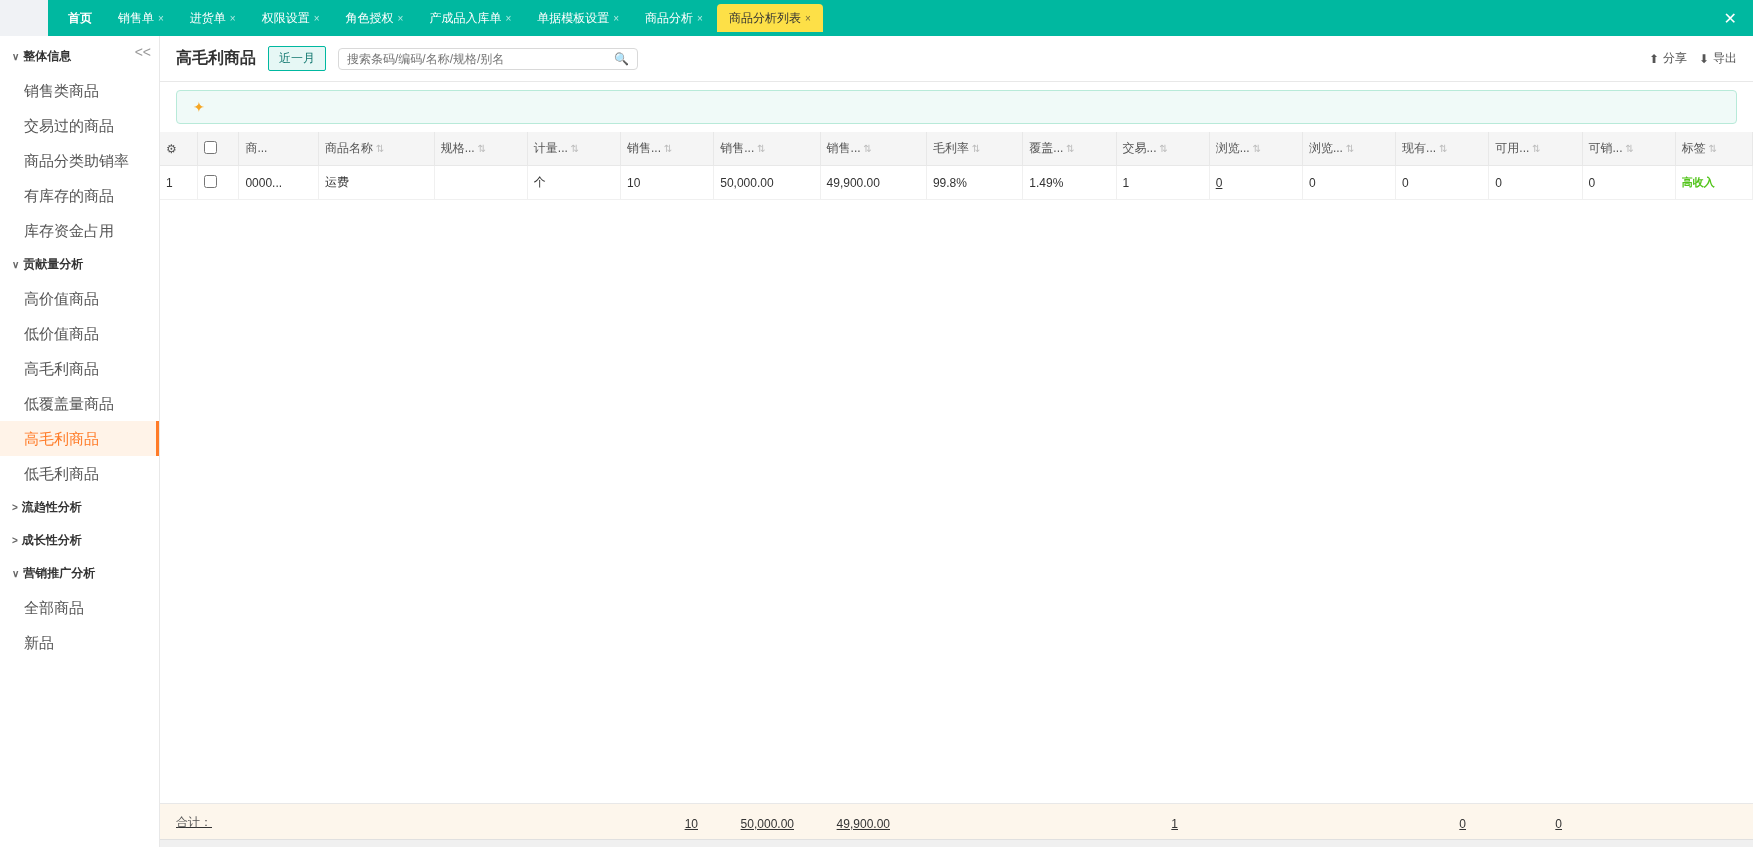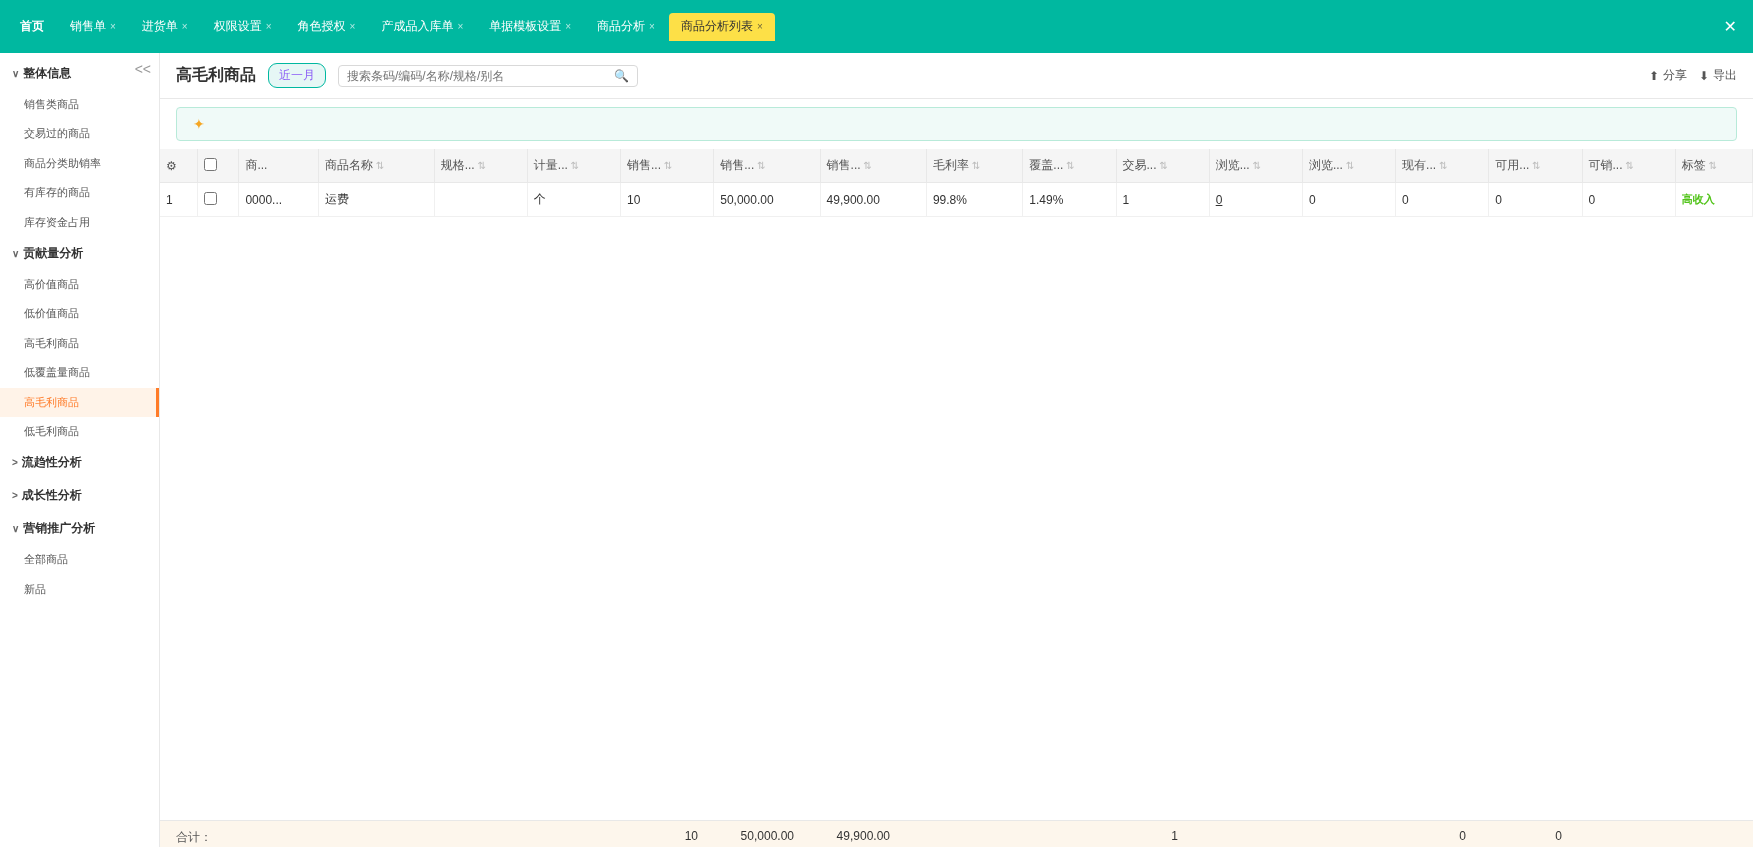--- a/index.html
+++ b/index.html
@@ -3,24 +3,25 @@
   <meta charset="utf-8">
   <style>
     * { margin: 0; padding: 0; box-sizing: border-box; }
     body { font-family: 'Microsoft YaHei', Arial, sans-serif; font-size: 12px; background: #f0f2f5; overflow: hidden; width: 1753px; height: 847px; }
 
     
     .top-nav {
       display: flex;
       align-items: center;
       background: #00b8a0;
-      height: 53px;
+      height: 36px;
       padding: 0 8px;
       gap: 2px;
       position: relative;
+      margin-left: 48px;
     }
     .nav-tab {
       display: flex;
       align-items: center;
       padding: 0 12px;
       height: 28px;
       border-radius: 4px 4px 0 0;
       color: #fff;
       cursor: pointer;
       font-size: 12px;
@@ -75,21 +76,21 @@
       padding: 8px 12px;
       font-size: 12px;
       color: #333;
       font-weight: bold;
       cursor: pointer;
       gap: 4px;
     }
     .sidebar-group-title .arrow { font-size: 10px; color: #666; }
     .sidebar-item {
       padding: 7px 12px 7px 24px;
-      font-size: 11px;
+      font-size: 15px;
       color: #555;
       cursor: pointer;
       line-height: 1.4;
     }
     .sidebar-item.active {
       background: #fff3e8;
       color: #ff7b28;
       border-right: 3px solid #ff7b28;
     }
 
@@ -112,23 +113,23 @@
     }
     .content-title {
       font-size: 16px;
       font-weight: bold;
       color: #333;
     }
     .filter-btn {
       display: flex;
       align-items: center;
       padding: 3px 10px;
-      border-radius: 9px;
+      border-radius: 2px;
       border: 1px solid #00b8a0;
-      color: #8b5cf6;
+      color: #0f766e;
       cursor: pointer;
       font-size: 12px;
       background: #e6f7f5;
     }
     .search-box {
       display: flex;
       align-items: center;
       border: 1px solid #d9d9d9;
       border-radius: 4px;
       padding: 3px 8px;
@@ -210,28 +211,29 @@
     .tag-high {
       color: #52c41a;
       font-size: 11px;
       font-weight: bold;
     }
     .underline { text-decoration: underline; cursor: pointer; }
 
     
     .footer-bar {
       display: flex;
-      align-items: flex-start;
+      align-items: flex-end;
       padding: 8px 16px;
       background: #fdf6ec;
       border-top: 1px solid #e8e8e8;
       font-size: 12px;
       color: #333;
       gap: 16px;
       min-height: 36px;
+      text-decoration: underline;
     }
     .footer-label { color: #555; margin-right: 8px; }
     .footer-cell {
       padding: 0 6px;
       min-width: 80px;
       text-align: right;
     }
 
     
     .table-wrapper::-webkit-scrollbar { height: 6px; width: 6px; }

